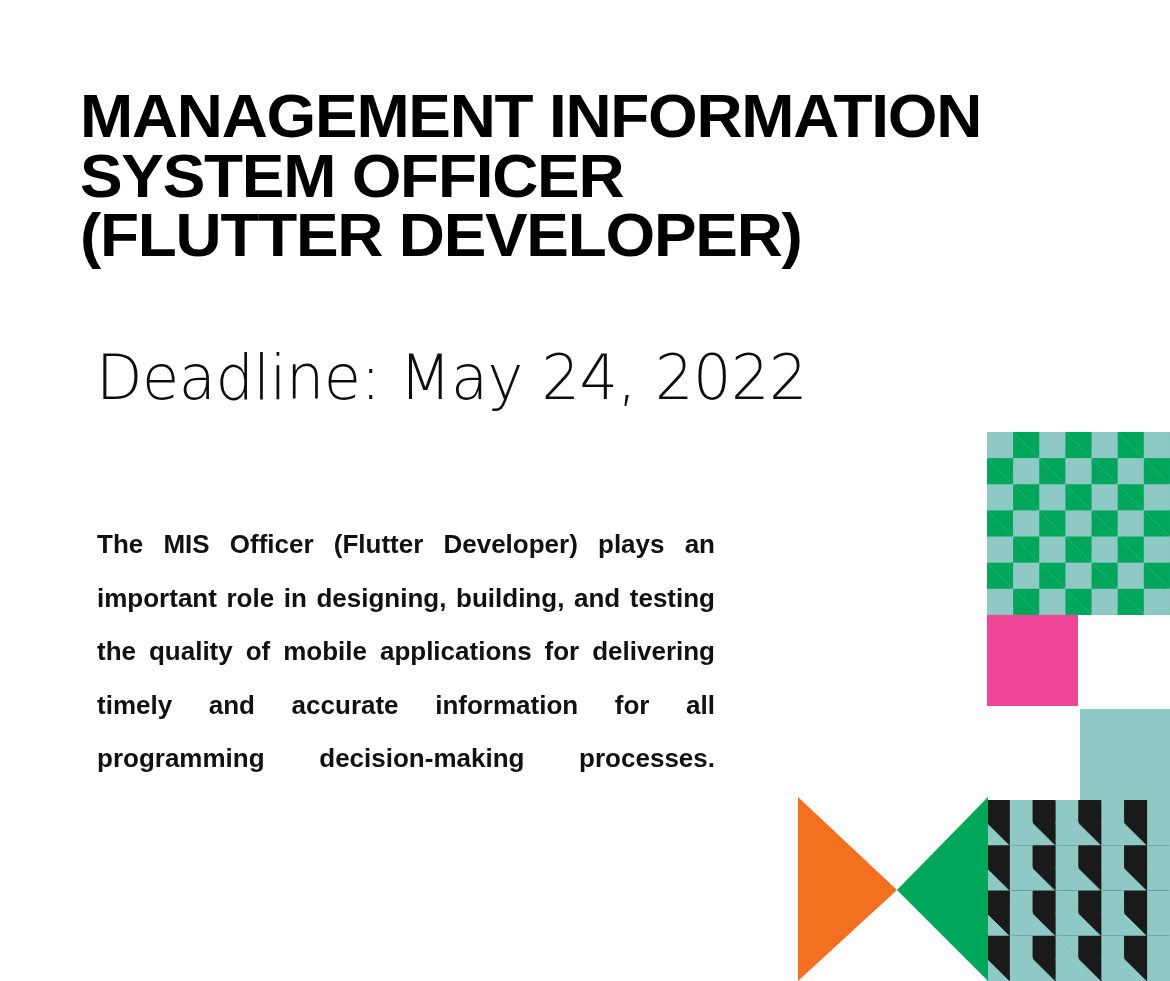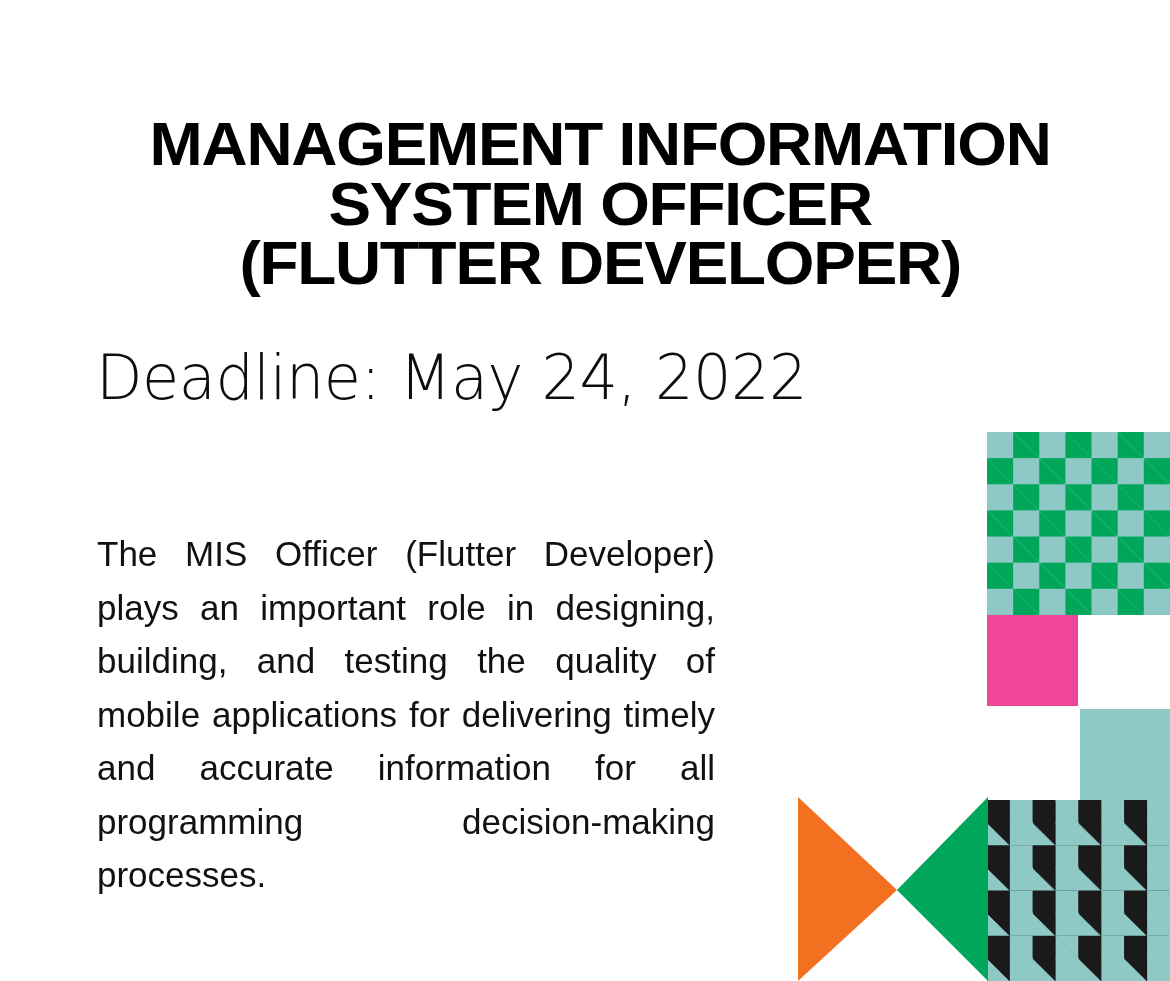--- a/index.html
+++ b/index.html
@@ -15,23 +15,22 @@
     width: 1170px;
     height: 981px;
     background: #ffffff;
     overflow: hidden;
   }
 
   
   .title-block {
     position: absolute;
     left: 80px;
-    top: 114px;
+    top: 86px;
     width: 1010px;
-    text-align: center;
   }
   .title-line {
     font-family: "Liberation Sans", sans-serif;
     font-weight: bold;
     font-size: 62px;
     line-height: 0.96;
     letter-spacing: -1.2px;
     color: #000000;
     white-space: nowrap;
     transform: scaleX(1.03);
@@ -52,22 +51,22 @@
     transform: scaleX(0.96);
     transform-origin: left center;
   }
 
   .body-copy {
     position: absolute;
     left: 97px;
     top: 492px;
     width: 618px;
     font-family: "Liberation Sans", sans-serif;
-    font-weight: 400;
-    font-size: 35px;
+    font-weight: 700;
+    font-size: 26px;
     line-height: 53.5px;
     color: #111111;
     text-align: justify;
     text-justify: inter-word;
   }
   .body-copy::after {
     content: "";
     display: inline-block;
     width: 100%;
   }

